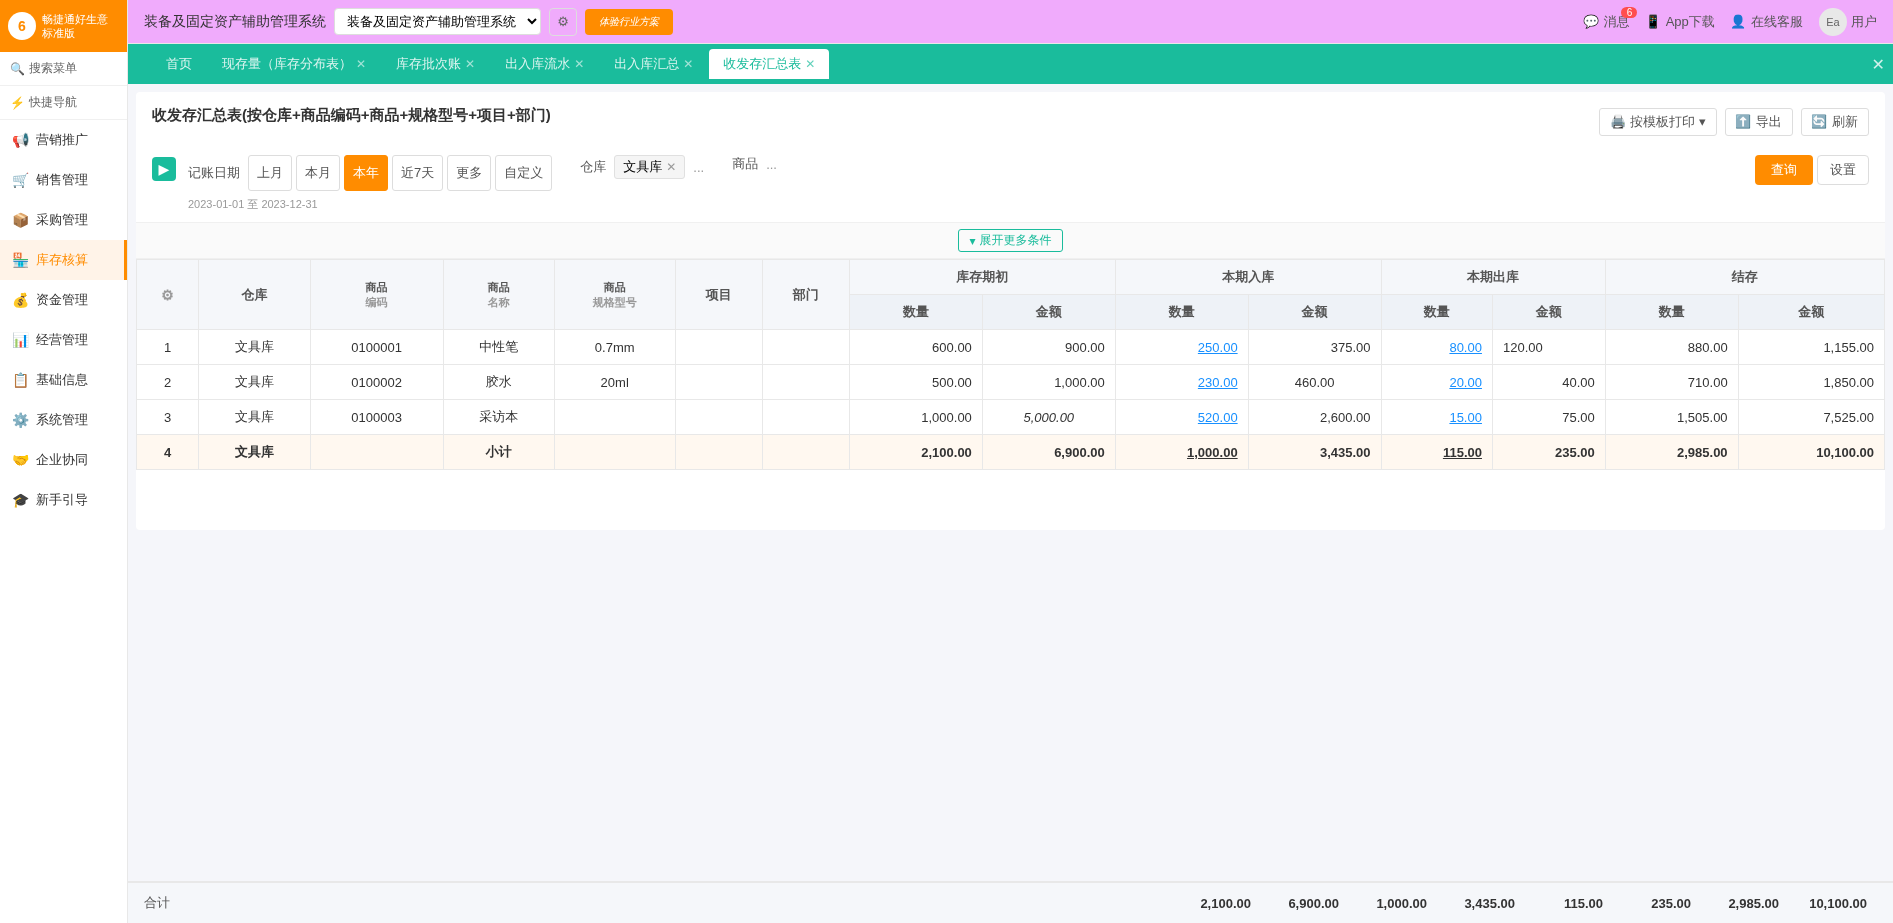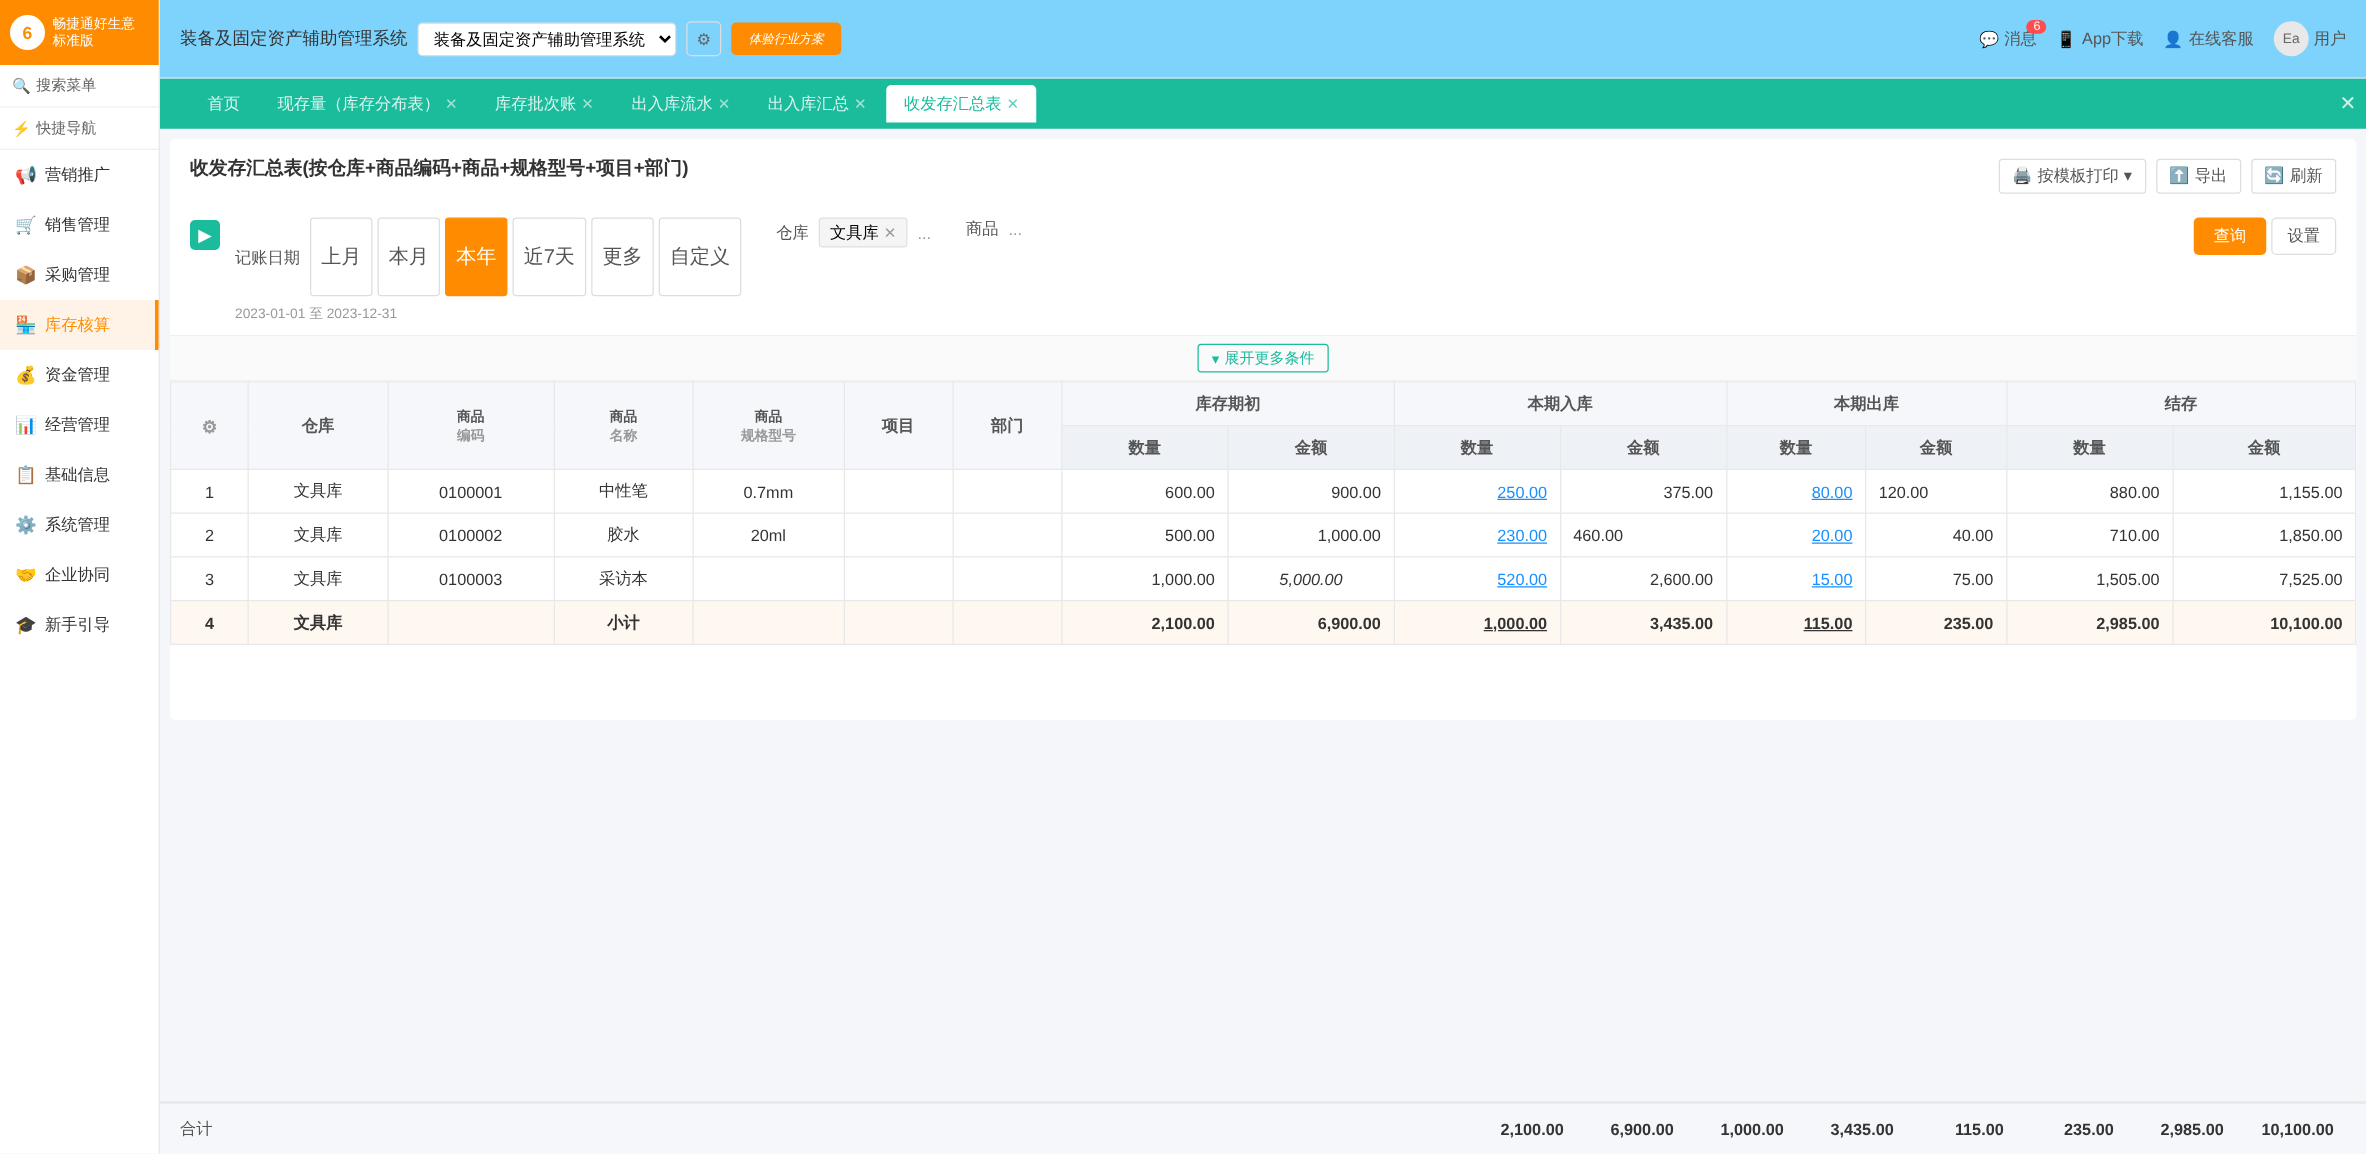--- a/index.html
+++ b/index.html
@@ -13,21 +13,21 @@
     .sidebar-search { display: flex; align-items: center; gap: 4px; padding: 8px 10px; color: #666; cursor: pointer; font-size: 12px; border-bottom: 1px solid #f0f0f0; }
     .sidebar-nav { display: flex; flex-direction: column; flex: 1; overflow-y: auto; }
     .sidebar-item { display: flex; align-items: center; gap: 6px; padding: 11px 12px; cursor: pointer; color: #333; font-size: 13px; }
     .sidebar-item.active { background: #fff3e8; color: #ff8c00; border-right: 3px solid #ff8c00; }
     .sidebar-item-icon { font-size: 14px; width: 18px; text-align: center; }
 
     
     .main { flex: 1; display: flex; flex-direction: column; overflow: hidden; }
 
     
-    .topbar { height: 63px; background: #7dd3fc; display: flex; align-items: center; justify-content: space-between; padding: 0 16px; border-bottom: 1px solid #e8e8e8; flex-shrink: 0; }
+    .topbar { height: 44px; background: #f0abfc; display: flex; align-items: center; justify-content: space-between; padding: 0 16px; border-bottom: 1px solid #e8e8e8; flex-shrink: 0; }
     .topbar-left { display: flex; align-items: center; gap: 8px; }
     .topbar-title { font-size: 14px; color: #333; }
     .topbar-select { border: 1px solid #ddd; border-radius: 4px; padding: 4px 8px; font-size: 13px; background: #fff; cursor: pointer; }
     .topbar-gear { width: 28px; height: 28px; border: 1px solid #ddd; border-radius: 4px; display: flex; align-items: center; justify-content: center; cursor: pointer; color: #666; }
     .topbar-btn { background: #ff8c00; color: #fff; border: none; border-radius: 4px; padding: 6px 14px; cursor: pointer; font-size: 10px; font-style: italic; }
     .topbar-right { display: flex; align-items: center; gap: 16px; color: #555; font-size: 13px; }
     .topbar-icon-item { display: flex; align-items: center; gap: 4px; cursor: pointer; position: relative; }
     .badge { position: absolute; top: -6px; right: -8px; background: #ff4d4f; color: #fff; border-radius: 10px; font-size: 10px; padding: 0 4px; min-width: 16px; text-align: center; }
     .user-avatar { width: 28px; height: 28px; background: #e8e8e8; border-radius: 50%; display: flex; align-items: center; justify-content: center; font-size: 11px; color: #666; }
 
@@ -41,21 +41,21 @@
     
     .content { flex: 1; overflow-y: auto; background: #f5f6fa; padding: 0; }
     .page { background: #fff; margin: 8px; border-radius: 4px; }
     .page-title { font-size: 15px; font-weight: 600; color: #333; margin-bottom: 12px; }
 
     
     .filter-bar { display: flex; align-items: flex-start; gap: 12px; padding: 10px 16px; background: #fff; border-bottom: 1px solid #f0f0f0; flex-wrap: wrap; }
     .filter-toggle { width: 24px; height: 24px; background: #1abc9c; color: #fff; border-radius: 4px; display: flex; align-items: center; justify-content: center; cursor: pointer; font-size: 14px; flex-shrink: 0; margin-top: 2px; }
     .filter-group { display: flex; flex-direction: column; gap: 4px; }
     .filter-date-btns { display: flex; align-items: center; gap: 4px; }
-    .filter-date-btn { padding: 20px 8px; border: 1px solid #ddd; border-radius: 3px; cursor: pointer; font-size: 16px; color: #555; background: #fff; }
+    .filter-date-btn { padding: 8px 8px; border: 1px solid #ddd; border-radius: 3px; cursor: pointer; font-size: 13px; color: #555; background: #fff; }
     .filter-date-btn.active { background: #ff8c00; border-color: #ff8c00; color: #fff; }
     .filter-date-range { font-size: 11px; color: #999; margin-top: 2px; }
     .filter-tag { display: flex; align-items: center; gap: 4px; background: #f5f5f5; border: 1px solid #e0e0e0; border-radius: 3px; padding: 2px 8px; font-size: 13px; }
     .filter-tag-close { cursor: pointer; color: #999; font-size: 12px; }
     .filter-dots { font-size: 13px; color: #999; cursor: pointer; }
     .btn-query { background: #ff8c00; color: #fff; border: none; border-radius: 4px; padding: 5px 16px; cursor: pointer; font-size: 13px; }
     .btn-settings { background: #fff; color: #555; border: 1px solid #ddd; border-radius: 4px; padding: 5px 12px; cursor: pointer; font-size: 13px; }
     .expand-row { display: flex; justify-content: center; padding: 6px; background: #fafafa; border-bottom: 1px solid #f0f0f0; }
     .expand-btn { display: flex; align-items: center; gap: 4px; color: #1abc9c; cursor: pointer; font-size: 12px; border: 1px solid #1abc9c; border-radius: 3px; padding: 2px 10px; }
 
@@ -317,21 +317,21 @@
                 <td>2</td>
                 <td style="">文具库</td>
                 <td>0100002</td>
                 <td style="">胶水</td>
                 <td>20ml</td>
                 <td></td>
                 <td></td>
                 <td style="text-align:right; ">500.00</td>
                 <td style="text-align:right; ">1,000.00</td>
                 <td style="text-align:right; color:#1890ff; text-decoration:underline; cursor:pointer;">230.00</td>
-                <td style="text-align:left; ">460.00</td>
+                <td style="text-align:center; ">460.00</td>
                 <td style="text-align:right; color:#1890ff; text-decoration:underline; cursor:pointer;">20.00</td>
                 <td style="text-align:right; ">40.00</td>
                 <td style="text-align:right; ">710.00</td>
                 <td style="text-align:right; ">1,850.00</td>
               </tr>
               <tr>
                 <td>3</td>
                 <td style="">文具库</td>
                 <td>0100003</td>
                 <td style="">采访本</td>

